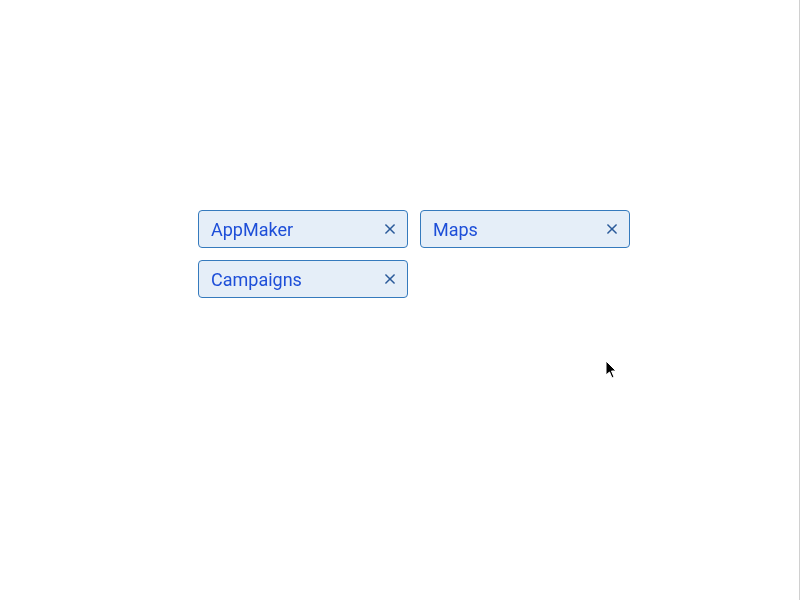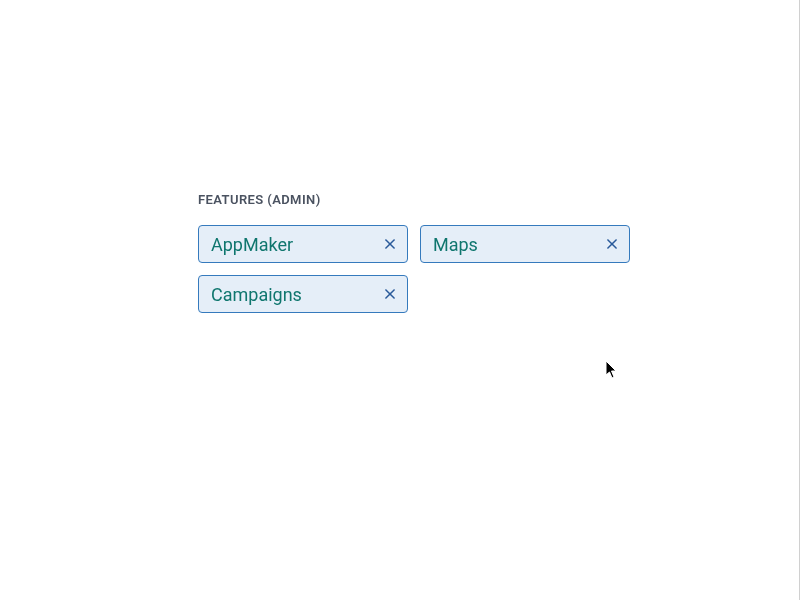--- a/index.html
+++ b/index.html
@@ -70,21 +70,21 @@
       display: flex;
       align-items: center;
       justify-content: space-between;
       width: 210px;
       height: 38px;
       border: 1.8px solid #357abd;
       border-radius: 4px;
       background: #e5eef8;
       padding: 0 10px 0 12px;
       font-size: 18px;
-      color: #0f766e;
+      color: #1d4ed8;
       cursor: default;
     }
     .tag .close-icon {
       color: #2a5a9a;
       display: flex;
       align-items: center;
       cursor: pointer;
     }
     .scrollbar-track {
       position: absolute;
@@ -100,21 +100,20 @@
       top: 361px;
       width: 14px;
       height: 18px;
       pointer-events: none;
     }
   </style>
 </head>
 <body>
 
 <div class="container">
-  <div class="section-label">FEATURES (ADMIN)</div>
 
 
   <div class="tags">
     <div class="tag">
       <span>AppMaker</span>
       <span class="close-icon">
         <svg width="14" height="14" viewBox="0 0 24 24" fill="none" stroke="currentColor" stroke-width="2.6" stroke-linecap="round">
           <line x1="5" y1="5" x2="19" y2="19"></line>
           <line x1="19" y1="5" x2="5" y2="19"></line>
         </svg>

